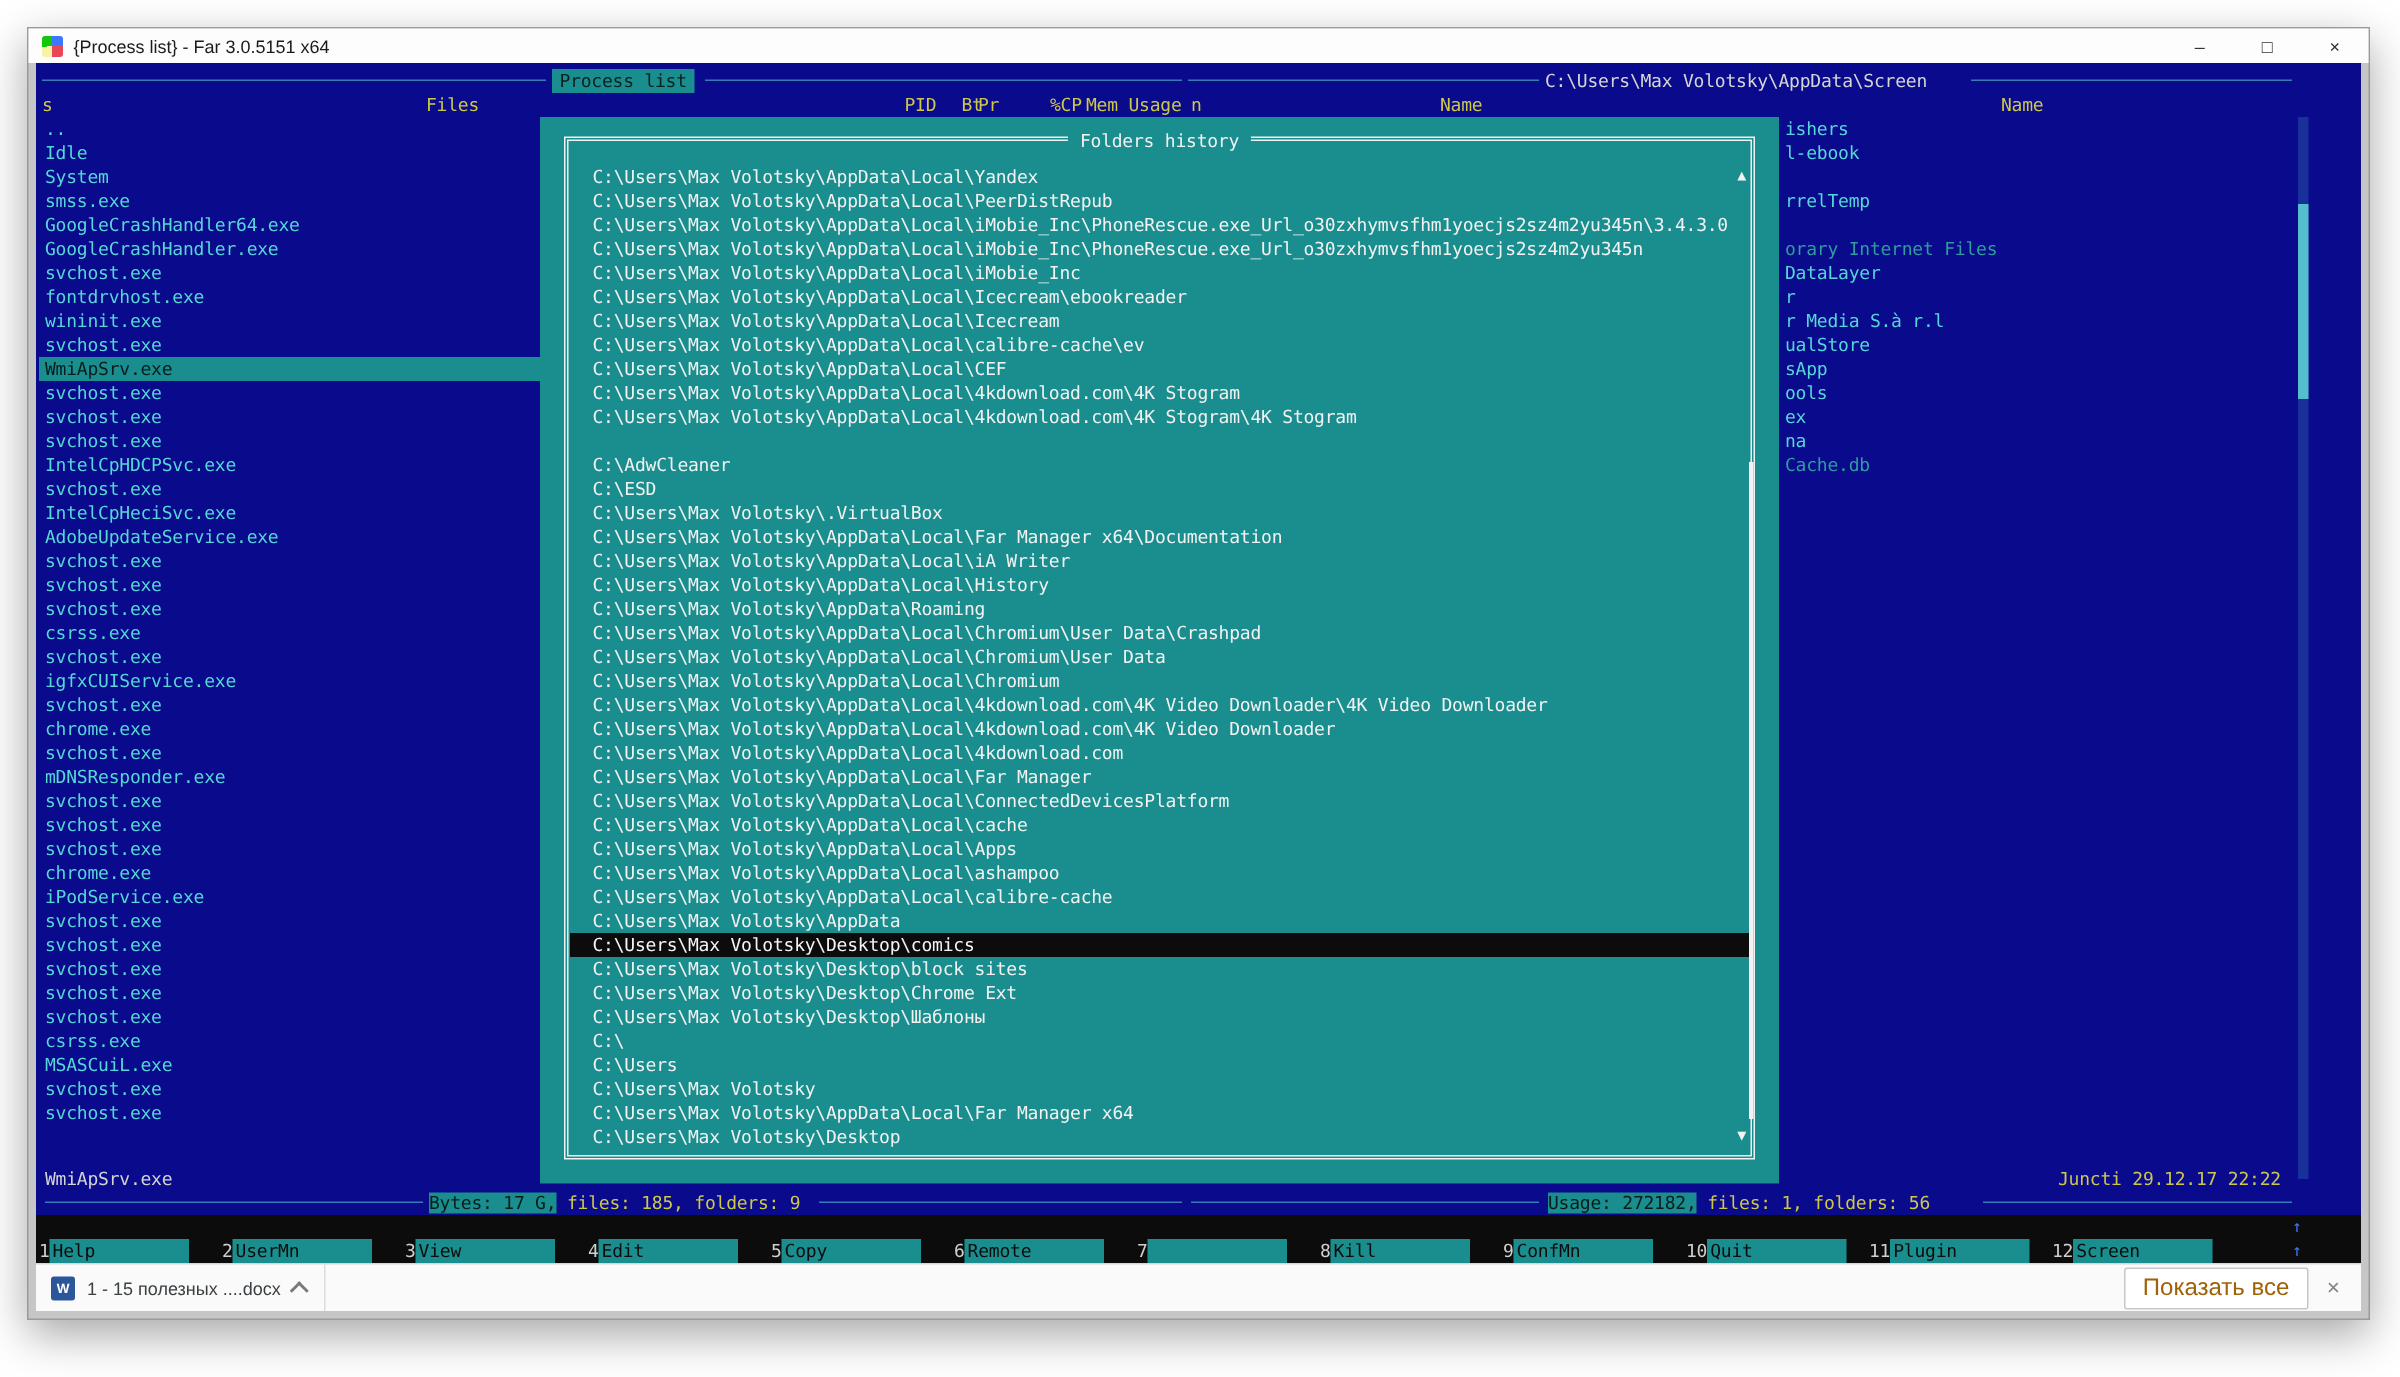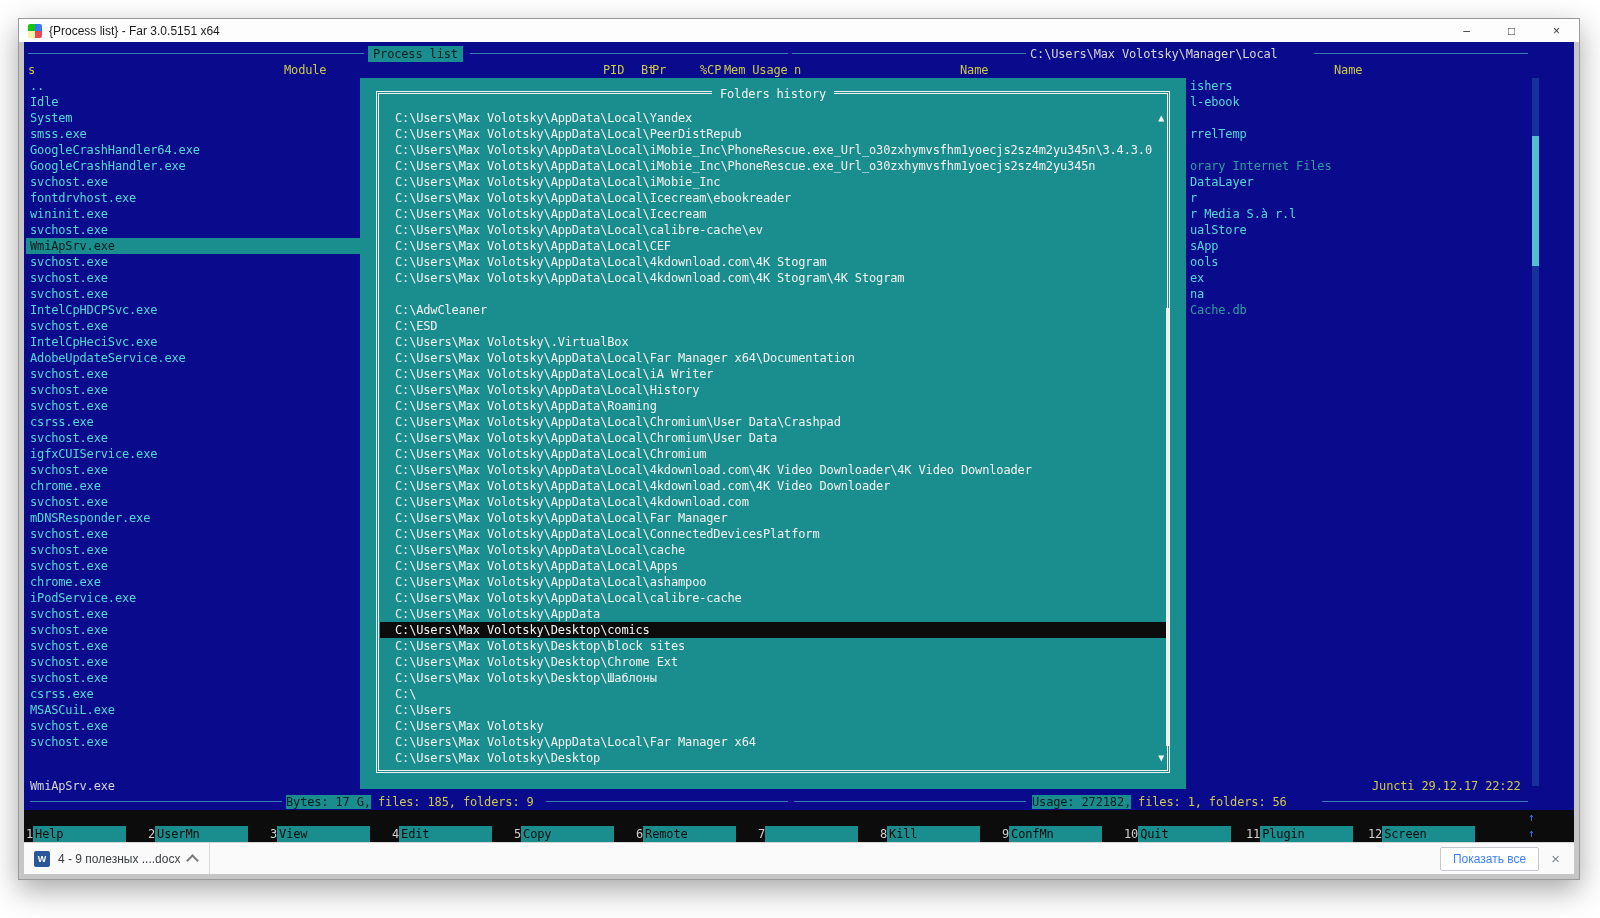--- a/index.html
+++ b/index.html
@@ -53,21 +53,21 @@
   .darr{position:absolute;right:22px;height:16px;color:var(--white,#f2f2f2);font-size:10px;line-height:16px;}
   .dthumb{position:absolute;right:17px;top:230px;width:3px;height:438px;background:var(--white,#f2f2f2);}
   
   .shelf{position:absolute;left:5px;top:823px;width:1550px;height:31px;background:#fafafa;border-top:1px solid #d6d6d6;
          display:flex;align-items:center;font-family:"Liberation Sans",sans-serif;font-size:12px;color:#3c4043;}
   .ditem{display:flex;align-items:center;gap:8px;height:100%;padding:0 12px 0 10px;border-right:1px solid #dcdcdc;}
   .docicon{width:16px;height:16px;border-radius:2px;background:#2b579a;color:#fff;font-size:9px;font-weight:bold;
            display:flex;align-items:center;justify-content:center;}
   .caret{width:7px;height:7px;border-left:2px solid #7a7a7a;border-top:2px solid #7a7a7a;transform:rotate(45deg);margin-top:3px;}
   .shelfright{margin-left:auto;display:flex;align-items:center;}
-  .showall{font-family:"Liberation Sans",sans-serif;font-size:12px;color:#3b82f6;background:#fff;
+  .showall{font-family:"Liberation Sans",sans-serif;font-size:16px;color:#a16207;background:#fff;
            border:1px solid #c4c7cc;border-radius:2px;padding:4px 12px;}
   .shelfclose{color:#80868b;font-size:15px;margin:0 14px 0 12px;}
 </style>
 </head>
 <body>
 
 <div class="window">
 
   <div class="titlebar">
     <span class="appicon"></span>
@@ -79,25 +79,25 @@
     </span>
   </div>
 
   <div class="console">
     
     <div class="hline" style="left:4px;width:336px;top:11px"></div>
     <div class="hline" style="left:446px;width:318px;top:11px"></div>
     <div class="hline" style="left:768px;width:234px;top:11px"></div>
     <div class="hline" style="left:1290px;width:214px;top:11px"></div>
     <span class="ptitle active" style="left:344px;top:4px">Process list</span>
-    <span class="ptitle plain" style="left:1006px;top:4px">C:\Users\Max Volotsky\Manager\Local</span>
+    <span class="ptitle plain" style="left:1006px;top:4px">C:\Users\Max Volotsky\AppData\Screen</span>
 
     
     <span class="hdr" style="left:4px">s</span>
-    <span class="hdr" style="left:260px">Module</span>
+    <span class="hdr" style="left:260px">Files</span>
     <span class="hdr" style="left:579px">PID</span>
     <span class="hdr" style="left:617px">Bt</span>
     <span class="hdr" style="left:628px">Pr</span>
     <span class="hdr" style="left:676px">%CP</span>
     <span class="hdr" style="left:700px">Mem Usage</span>
     <span class="hdr" style="left:770px">n</span>
     <span class="hdr" style="left:936px">Name</span>
     <span class="hdr" style="left:1310px">Name</span>
 
     
@@ -134,21 +134,21 @@
       <div><div class="dlg-row" style="top: 32px;">C:\Users\Max Volotsky\AppData\Local\Yandex</div><div class="dlg-row" style="top: 48px;">C:\Users\Max Volotsky\AppData\Local\PeerDistRepub</div><div class="dlg-row" style="top: 64px;">C:\Users\Max Volotsky\AppData\Local\iMobie_Inc\PhoneRescue.exe_Url_o30zxhymvsfhm1yoecjs2sz4m2yu345n\3.4.3.0</div><div class="dlg-row" style="top: 80px;">C:\Users\Max Volotsky\AppData\Local\iMobie_Inc\PhoneRescue.exe_Url_o30zxhymvsfhm1yoecjs2sz4m2yu345n</div><div class="dlg-row" style="top: 96px;">C:\Users\Max Volotsky\AppData\Local\iMobie_Inc</div><div class="dlg-row" style="top: 112px;">C:\Users\Max Volotsky\AppData\Local\Icecream\ebookreader</div><div class="dlg-row" style="top: 128px;">C:\Users\Max Volotsky\AppData\Local\Icecream</div><div class="dlg-row" style="top: 144px;">C:\Users\Max Volotsky\AppData\Local\calibre-cache\ev</div><div class="dlg-row" style="top: 160px;">C:\Users\Max Volotsky\AppData\Local\CEF</div><div class="dlg-row" style="top: 176px;">C:\Users\Max Volotsky\AppData\Local\4kdownload.com\4K Stogram</div><div class="dlg-row" style="top: 192px;">C:\Users\Max Volotsky\AppData\Local\4kdownload.com\4K Stogram\4K Stogram</div><div class="dlg-row" style="top: 224px;">C:\AdwCleaner</div><div class="dlg-row" style="top: 240px;">C:\ESD</div><div class="dlg-row" style="top: 256px;">C:\Users\Max Volotsky\.VirtualBox</div><div class="dlg-row" style="top: 272px;">C:\Users\Max Volotsky\AppData\Local\Far Manager x64\Documentation</div><div class="dlg-row" style="top: 288px;">C:\Users\Max Volotsky\AppData\Local\iA Writer</div><div class="dlg-row" style="top: 304px;">C:\Users\Max Volotsky\AppData\Local\History</div><div class="dlg-row" style="top: 320px;">C:\Users\Max Volotsky\AppData\Roaming</div><div class="dlg-row" style="top: 336px;">C:\Users\Max Volotsky\AppData\Local\Chromium\User Data\Crashpad</div><div class="dlg-row" style="top: 352px;">C:\Users\Max Volotsky\AppData\Local\Chromium\User Data</div><div class="dlg-row" style="top: 368px;">C:\Users\Max Volotsky\AppData\Local\Chromium</div><div class="dlg-row" style="top: 384px;">C:\Users\Max Volotsky\AppData\Local\4kdownload.com\4K Video Downloader\4K Video Downloader</div><div class="dlg-row" style="top: 400px;">C:\Users\Max Volotsky\AppData\Local\4kdownload.com\4K Video Downloader</div><div class="dlg-row" style="top: 416px;">C:\Users\Max Volotsky\AppData\Local\4kdownload.com</div><div class="dlg-row" style="top: 432px;">C:\Users\Max Volotsky\AppData\Local\Far Manager</div><div class="dlg-row" style="top: 448px;">C:\Users\Max Volotsky\AppData\Local\ConnectedDevicesPlatform</div><div class="dlg-row" style="top: 464px;">C:\Users\Max Volotsky\AppData\Local\cache</div><div class="dlg-row" style="top: 480px;">C:\Users\Max Volotsky\AppData\Local\Apps</div><div class="dlg-row" style="top: 496px;">C:\Users\Max Volotsky\AppData\Local\ashampoo</div><div class="dlg-row" style="top: 512px;">C:\Users\Max Volotsky\AppData\Local\calibre-cache</div><div class="dlg-row" style="top: 528px;">C:\Users\Max Volotsky\AppData</div><div class="dlg-row sel" style="top: 544px;">C:\Users\Max Volotsky\Desktop\comics</div><div class="dlg-row" style="top: 560px;">C:\Users\Max Volotsky\Desktop\block sites</div><div class="dlg-row" style="top: 576px;">C:\Users\Max Volotsky\Desktop\Chrome Ext</div><div class="dlg-row" style="top: 592px;">C:\Users\Max Volotsky\Desktop\Шаблоны</div><div class="dlg-row" style="top: 608px;">C:\</div><div class="dlg-row" style="top: 624px;">C:\Users</div><div class="dlg-row" style="top: 640px;">C:\Users\Max Volotsky</div><div class="dlg-row" style="top: 656px;">C:\Users\Max Volotsky\AppData\Local\Far Manager x64</div><div class="dlg-row" style="top: 672px;">C:\Users\Max Volotsky\Desktop</div></div>
       <span class="darr" style="top:32px">▲</span>
       <span class="darr" style="top:672px">▼</span>
       <div class="dthumb"></div>
     </div>
   </div>
 
   <div class="shelf">
     <div class="ditem">
       <span class="docicon">W</span>
-      <span>4 - 9 полезных ....docx</span>
+      <span>1 - 15 полезных ....docx</span>
       <span class="caret"></span>
     </div>
     <div class="shelfright">
       <button class="showall">Показать все</button>
       <span class="shelfclose">×</span>
     </div>
   </div>
 
 </div>
 

